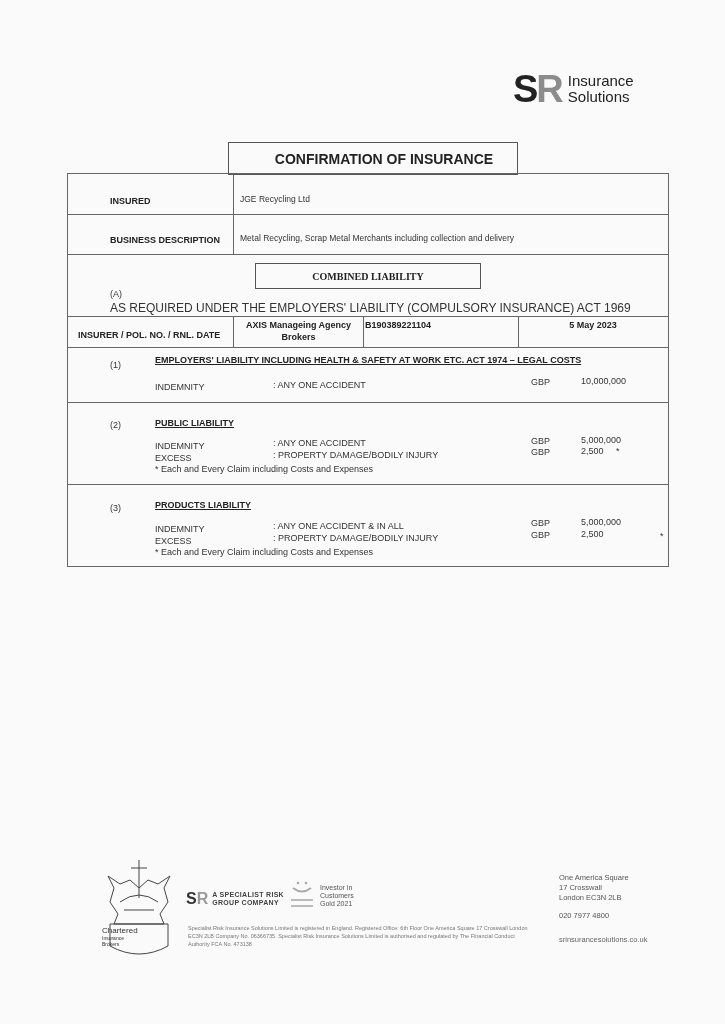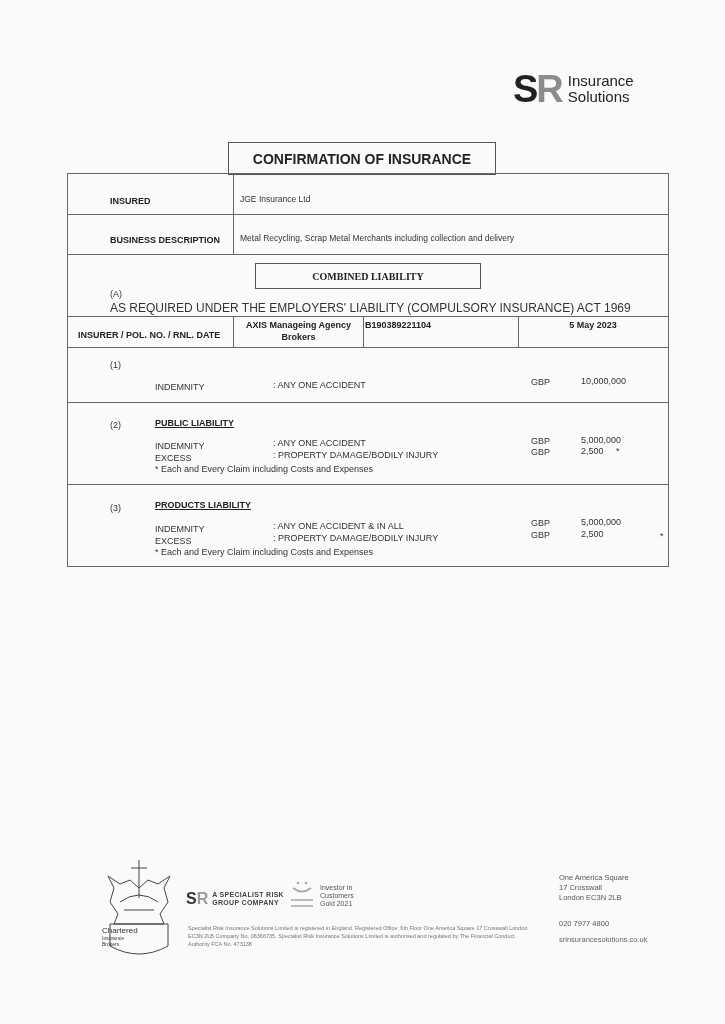--- a/index.html
+++ b/index.html
@@ -4,21 +4,21 @@
 <style>
   html,body{margin:0;padding:0;}
   body{width:725px;height:1024px;background:#fafafa;position:relative;overflow:hidden;font-family:"Liberation Sans","DejaVu Sans",sans-serif;color:#2a2a2a;}
   .abs{position:absolute;}
   
   .logo{left:513px;top:70px;display:flex;align-items:center;}
   .logo .s{font-size:38px;font-weight:bold;color:#222;letter-spacing:-2px;line-height:1;}
   .logo .r{font-size:38px;font-weight:bold;color:#8c8c8c;line-height:1;margin-right:4px;transform:scaleX(-1);display:inline-block;}
   .logo .txt{font-size:15px;line-height:16px;color:#222;}
   
-  .title-box{left:228px;top:142px;width:266px;height:31px;border:1px solid #555;display:flex;align-items:center;justify-content:center;font-size:14px;font-weight:bold;color:#222;}
+  .title-box{left:228px;top:142px;width:266px;height:31px;border:1px solid #555;display:flex;align-items:center;justify-content:center;font-size:14px;font-weight:bold;color:#222;padding-left:22px;}
   
   .tbl{left:67px;top:173px;width:600px;height:392px;border:1px solid #666;}
   .hline{position:absolute;left:0;width:600px;height:0;border-top:1px solid #666;}
   .vline{position:absolute;width:0;border-left:1px solid #666;}
   .cell{position:absolute;font-size:9px;color:#333;}
   .lbl{font-weight:bold;font-size:9px;color:#222;}
   .combined-box{left:187px;top:89px;width:224px;height:24px;border:1px solid #555;display:flex;align-items:center;justify-content:center;font-family:"Liberation Serif","DejaVu Serif",serif;font-weight:bold;font-size:10px;color:#222;}
   .section-title{font-weight:bold;text-decoration:underline;font-size:9px;color:#222;}
   .num{font-size:9px;color:#333;}
   .amt{font-size:9px;color:#333;text-align:right;}
@@ -55,38 +55,39 @@
   <div class="hline" style="top:173px"></div>
   <div class="hline" style="top:228px"></div>
   <div class="hline" style="top:310px"></div>
 
   <div class="vline" style="left:165px;top:0;height:80px"></div>
   <div class="vline" style="left:165px;top:142px;height:31px"></div>
   <div class="vline" style="left:295px;top:142px;height:31px"></div>
   <div class="vline" style="left:450px;top:142px;height:31px"></div>
 
   <div class="cell lbl" style="left:42px;top:22px">INSURED</div>
-  <div class="cell" style="left:172px;top:20px;font-size:8.5px">JGE Insurance Ltd</div>
+  <div class="cell" style="left:172px;top:20px;font-size:8.5px">JGE Recycling Ltd</div>
 
   <div class="cell lbl" style="left:42px;top:61px">BUSINESS DESCRIPTION</div>
   <div class="cell" style="left:172px;top:59px;font-size:8.5px">Metal Recycling, Scrap Metal Merchants including collection and delivery</div>
 
   <div class="abs combined-box">COMBINED LIABILITY</div>
   <div class="cell" style="left:42px;top:115px">(A)</div>
   <div class="cell" style="left:42px;top:127px;font-size:12px">AS REQUIRED UNDER THE EMPLOYERS' LIABILITY (COMPULSORY INSURANCE) ACT 1969</div>
 
   <div class="cell lbl" style="left:10px;top:156px">INSURER / POL. NO. / RNL. DATE</div>
   <div class="cell lbl" style="left:168px;top:145px;width:125px;text-align:center;line-height:12px">
     <div>AXIS Manageing Agency</div>
     <div>Brokers</div>
   </div>
   <div class="cell lbl" style="left:297px;top:146px;width:150px;text-align:left">B190389221104</div>
   <div class="cell lbl" style="left:452px;top:146px;width:146px;text-align:center">5 May 2023</div>
 
   <div class="cell num" style="left:42px;top:186px">(1)</div>
+  <div class="cell section-title" style="left:87px;top:181px">EMPLOYERS' LIABILITY INCLUDING HEALTH &amp; SAFETY AT WORK  ETC. ACT 1974 – LEGAL COSTS</div>
   <div class="cell" style="left:87px;top:208px">INDEMNITY</div>
   <div class="cell" style="left:205px;top:206px">: ANY ONE ACCIDENT</div>
   <div class="cell" style="left:463px;top:203px">GBP</div>
   <div class="cell amt" style="left:513px;top:202px">10,000,000</div>
 
   <div class="cell num" style="left:42px;top:246px">(2)</div>
   <div class="cell section-title" style="left:87px;top:244px">PUBLIC LIABILITY</div>
   <div class="cell" style="left:87px;top:267px">INDEMNITY</div>
   <div class="cell" style="left:205px;top:264px">: ANY ONE ACCIDENT</div>
   <div class="cell" style="left:463px;top:262px">GBP</div>
@@ -152,15 +153,15 @@
     <div>Gold 2021</div>
   </div>
 </div>
 
 <div class="abs legal">Specialist Risk Insurance Solutions Limited is registered in England. Registered Office: 6th Floor One America Square 17 Crosswall London EC3N 2LB Company No. 06366735. Specialist Risk Insurance Solutions Limited is authorised and regulated by The Financial Conduct Authority FCA No. 473138</div>
 
 <div class="abs addr">
   <div>One America Square</div>
   <div>17 Crosswall</div>
   <div>London EC3N 2LB</div>
-  <div style="margin-top:16px">020 7977 4800</div>
+  <div style="margin-top:8px">020 7977 4800</div>
 </div>
 <div class="abs web">srinsurancesolutions.co.uk</div>
 
 </body></html>

